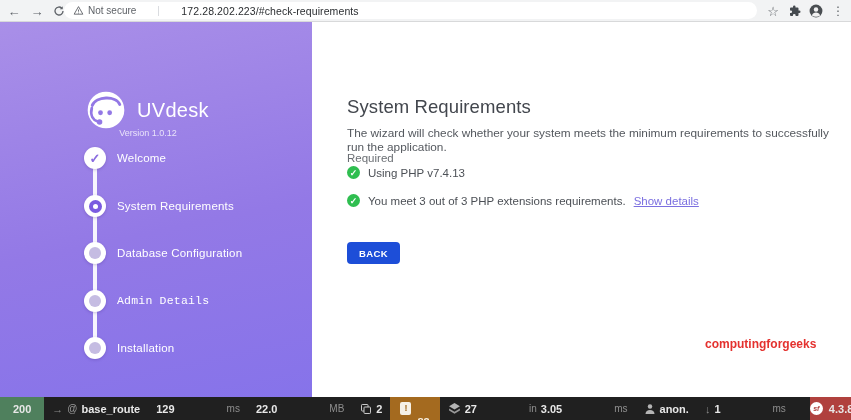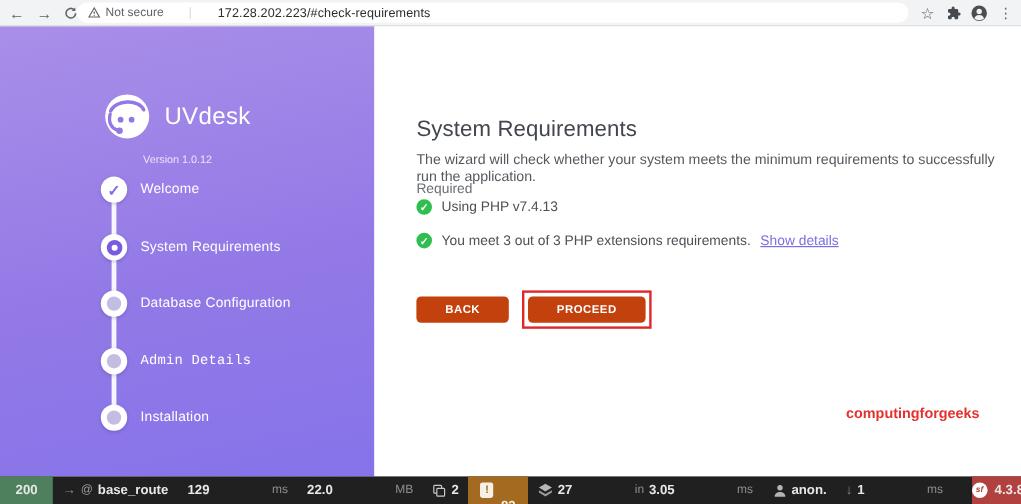--- a/index.html
+++ b/index.html
@@ -29,21 +29,21 @@
   .sec-label { font-size:10px; color:#5f6368; }
   .addr-div { width:1px; height:10px; background:#dadce0; }
   .url-text { font-size:10.5px; color:#2b2e31; letter-spacing:.1px; }
   .right-ic { position:absolute; top:0; height:22px; display:flex; align-items:center; justify-content:center; color:#5f6368; }
 
   
   .sidebar {
     position:absolute; left:0; top:22px; width:312px; height:375px;
     background:linear-gradient(168deg,#a98fe8 0%, #9379e6 55%, #8673ea 100%);
   }
-  .brand { position:absolute; left:84px; top:53px; display:flex; align-items:center; }
+  .brand { position:absolute; left:84px; top:66px; display:flex; align-items:center; }
   .brand-name { margin-left:9px; font-size:20px; color:#fff; letter-spacing:.3px; }
   .version { position:absolute; left:98px; top:106px; width:100px; text-align:center;
              font-size:9px; color:rgba(255,255,255,.78); }
   .step-line { position:absolute; left:93px; top:136px; width:4px; height:190px;
                background:rgba(255,255,255,.92); border-radius:2px; }
   .step-circle { position:absolute; left:84px; width:22px; height:22px; border-radius:50%;
                  background:#fff; display:flex; align-items:center; justify-content:center;
                  box-shadow:0 1px 3px rgba(60,30,120,.25); }
   .step-circle.done { color:#8a6ce0; font-size:13px; font-weight:bold; }
   .cur-in { width:13px; height:13px; border-radius:50%; background:#7a5be0;
@@ -62,23 +62,23 @@
   .req-label { position:absolute; left:35px; top:130px; font-size:11.5px; color:#6a6e73; }
   .check-row { position:absolute; left:35px; display:flex; align-items:center; gap:8px; }
   .check-row.r1 { top:144px; }
   .check-row.r2 { top:172px; }
   .check-ic { width:13px; height:13px; border-radius:50%; background:#2fbe50; color:#fff;
               font-size:9px; font-weight:bold; display:flex; align-items:center;
               justify-content:center; flex:0 0 auto; }
   .check-txt { font-size:11.5px; color:#4c5056; }
   .details-link { font-size:11.5px; color:#7b6fe0; text-decoration:underline; cursor:pointer; }
   .btn-row { position:absolute; left:35px; top:220px; display:flex; align-items:center; }
-  .btn { border:none; background:#c2410c; color:#fff; font-family:inherit; font-size:9.5px;
+  .btn { border:none; background:#1d4ed8; color:#fff; font-family:inherit; font-size:9.5px;
          font-weight:bold; letter-spacing:.4px; border-radius:4px; height:22px;
-         padding:0 24px; cursor:pointer; }
+         padding:0 12px; cursor:pointer; }
   .annotation-box { margin-left:11px; border:2px solid #e02728; padding:3px; display:inline-flex; }
   .watermark { position:absolute; left:393px; top:315px; font-size:12px; font-weight:bold;
                color:#e4312e; }
 
   
   .profiler { position:absolute; left:0; bottom:0; width:851px; height:23px; background:#202020;
               display:flex; align-items:stretch; font-size:11px; color:#e8e8e8; }
   .pf { display:flex; align-items:center; gap:4px; padding:0 8px; cursor:pointer; }
   .pf-status { background:#4f805d; padding:0 13px; }
   .pf b { font-weight:bold; }
@@ -193,23 +193,20 @@
   </div>
 
   <div class="check-row r2">
     <span class="check-ic">✓</span>
     <span class="check-txt">You meet 3 out of 3 PHP extensions requirements.</span>
     <a class="details-link">Show details</a>
   </div>
 
   <div class="btn-row">
     <button class="btn">BACK</button>
-    <span class="annotation-box">
-      <button class="btn">PROCEED</button>
-    </span>
   </div>
 
   <div class="watermark">computingforgeeks</div>
 </div>
 
 <div class="profiler">
   <div class="pf pf-status">
     <b>200</b>
   </div>
   <div class="pf pf-route">

